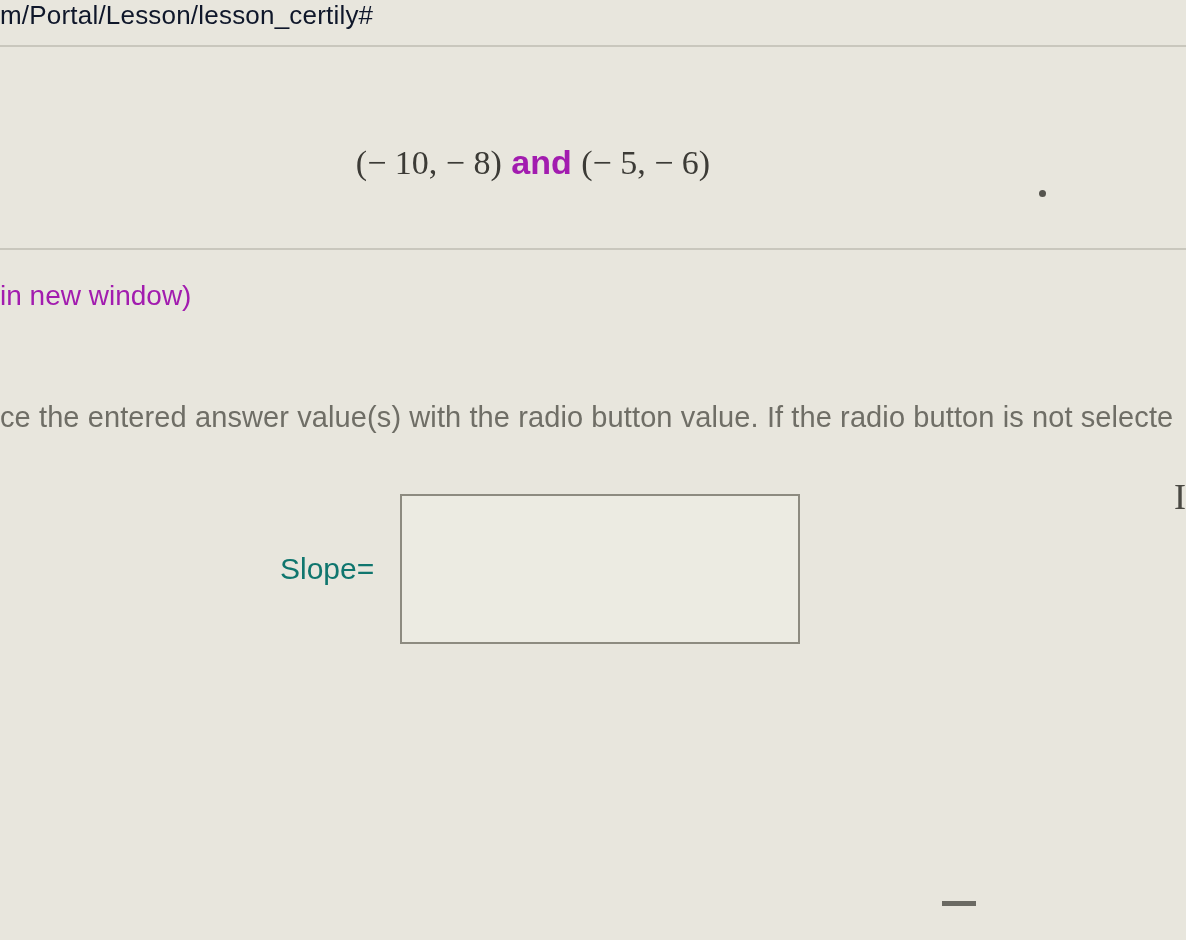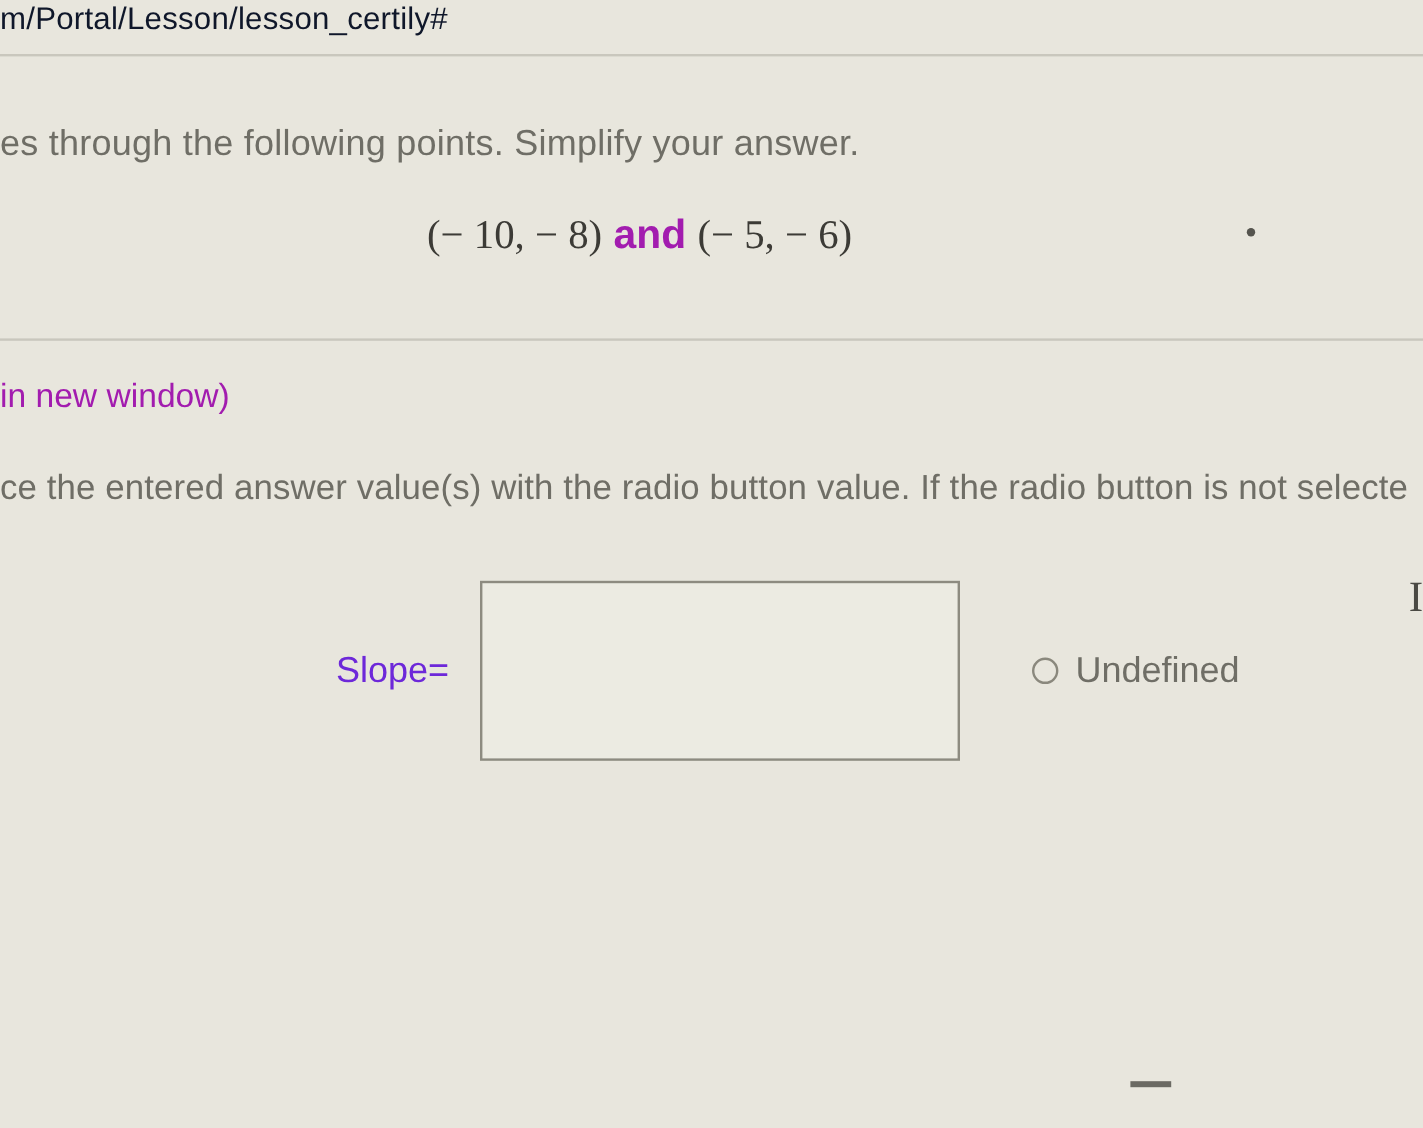--- a/index.html
+++ b/index.html
@@ -59,31 +59,32 @@
     color: #a21caf;
     padding: 30px 0 40px 0;
   }
   .instr {
     font-size: 29px;
     color: #6f6e66;
     line-height: 1.45;
     letter-spacing: 0.1px;
     padding-right: 16px;
     white-space: nowrap;
+    margin-top: 44px;
   }
   .answer-row {
     display: flex;
     align-items: center;
     justify-content: flex-start;
     padding: 56px 0 0 280px;
     gap: 26px;
   }
   .slope-label {
     font-size: 30px;
-    color: #6d28d9;
+    color: #0f766e;
   }
   .slope-input {
     width: 400px;
     height: 150px;
     border: 2px solid #8d8b80;
     background: #ecebe2;
     font-size: 30px;
     padding: 6px 10px;
     color: #3c3b36;
     box-sizing: border-box;
@@ -124,38 +125,33 @@
     color: #4a4943;
   }
 </style>
 </head>
 <body>
 
 <div class="url-bar">m/Portal/Lesson/lesson_certily#</div>
 <div class="divider"></div>
 
 <div class="question-section">
-  <div class="question-text">es through the following points. Simplify your answer.</div>
   <div class="points-line">
     <span>(− 10, − 8)</span><span class="and"> and </span><span>(− 5, − 6)</span>
   </div>
 </div>
 
 <div class="dot"></div>
 
 <div class="divider"></div>
 
 <div class="new-window">in new window)</div>
 
 <div class="instr">ce the entered answer value(s) with the radio button value. If the radio button is not selecte</div>
 
 <div class="caret">I</div>
 
 <div class="answer-row">
   <span class="slope-label">Slope=</span>
   <input class="slope-input" type="text" value="" style="">
-  <div class="radio-group">
-    <div class="radio"></div>
-    <span class="radio-label">Undefined</span>
-  </div>
 </div>
 
 <div class="dash"></div>
 
 </body></html>

